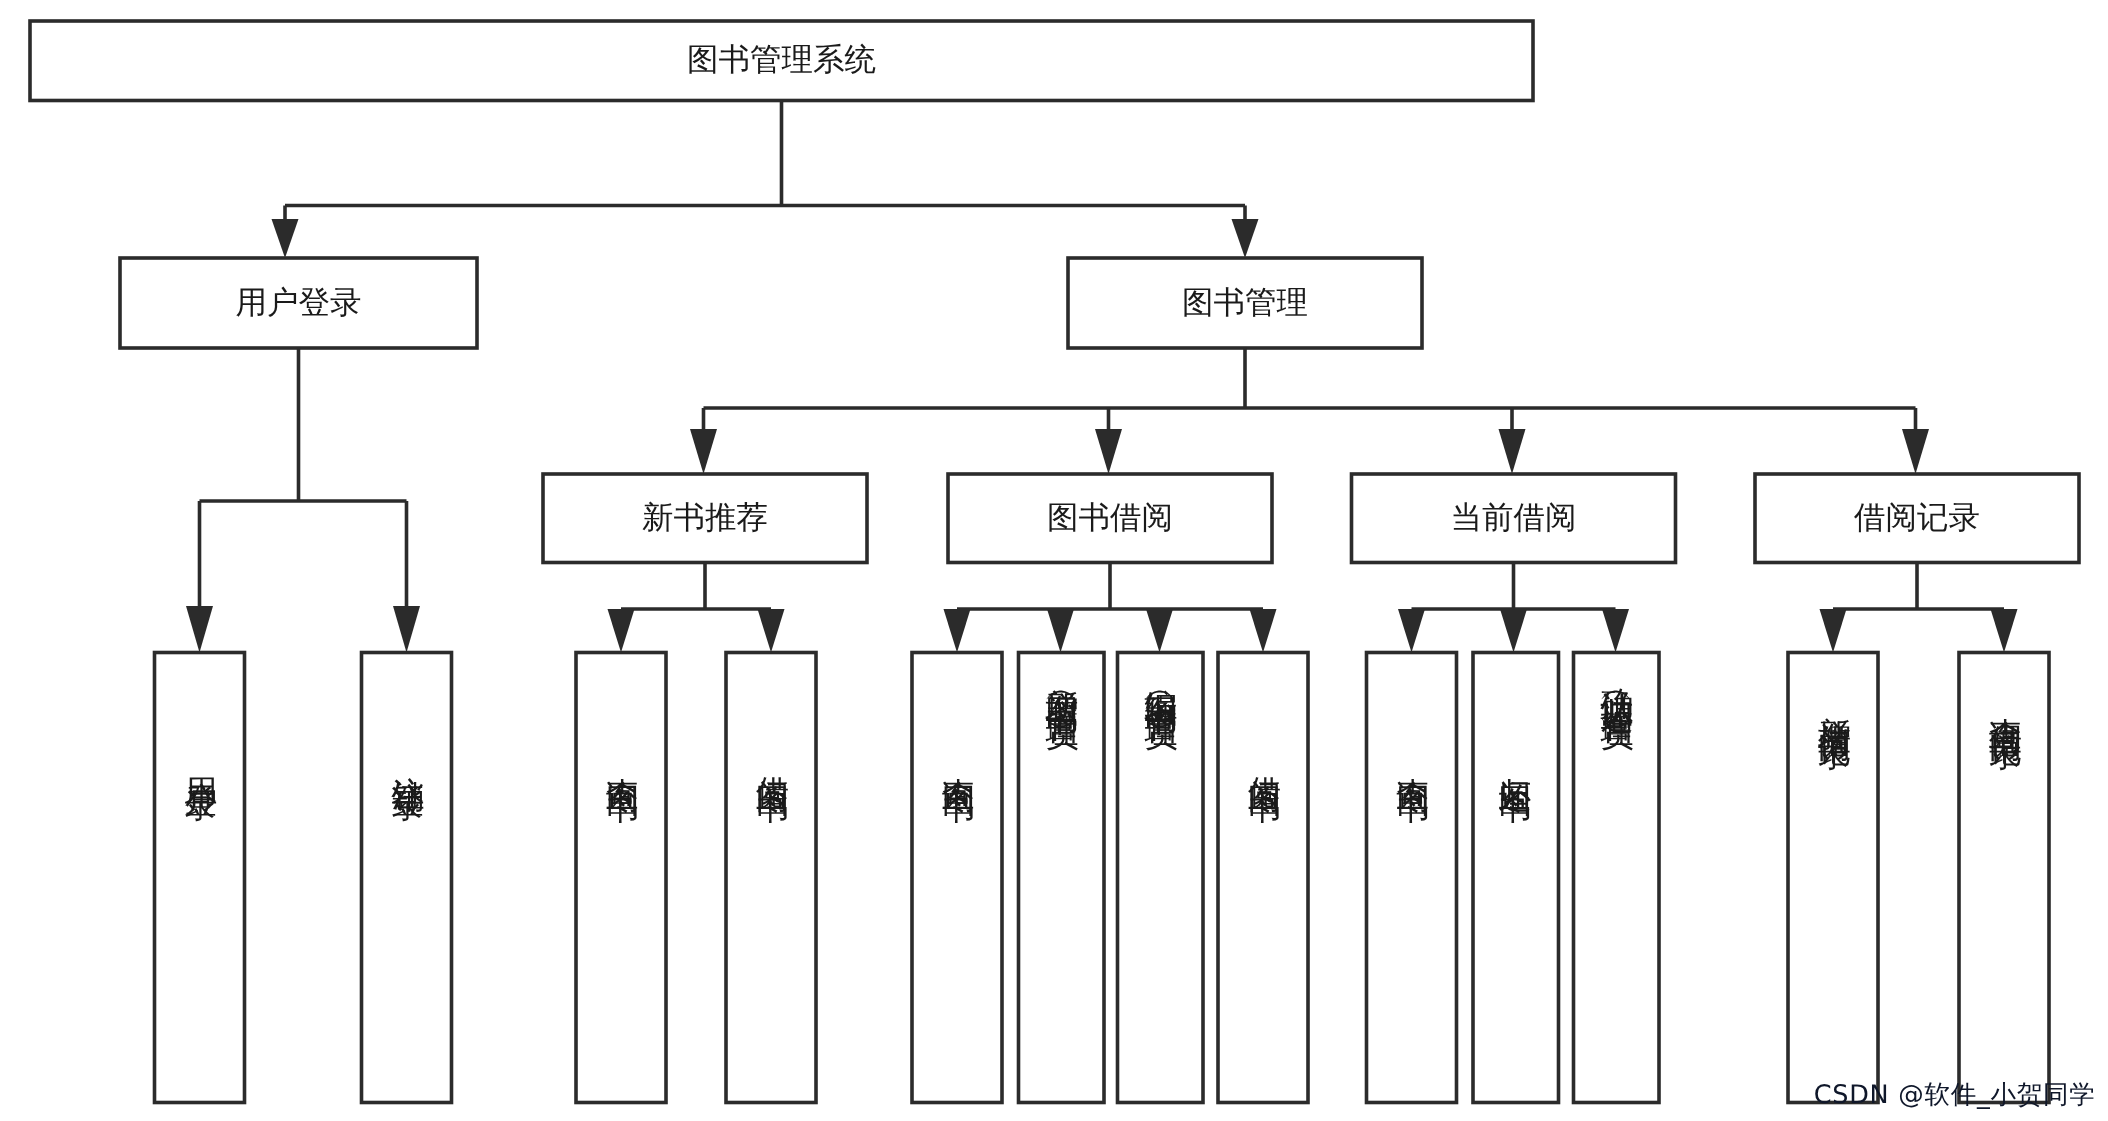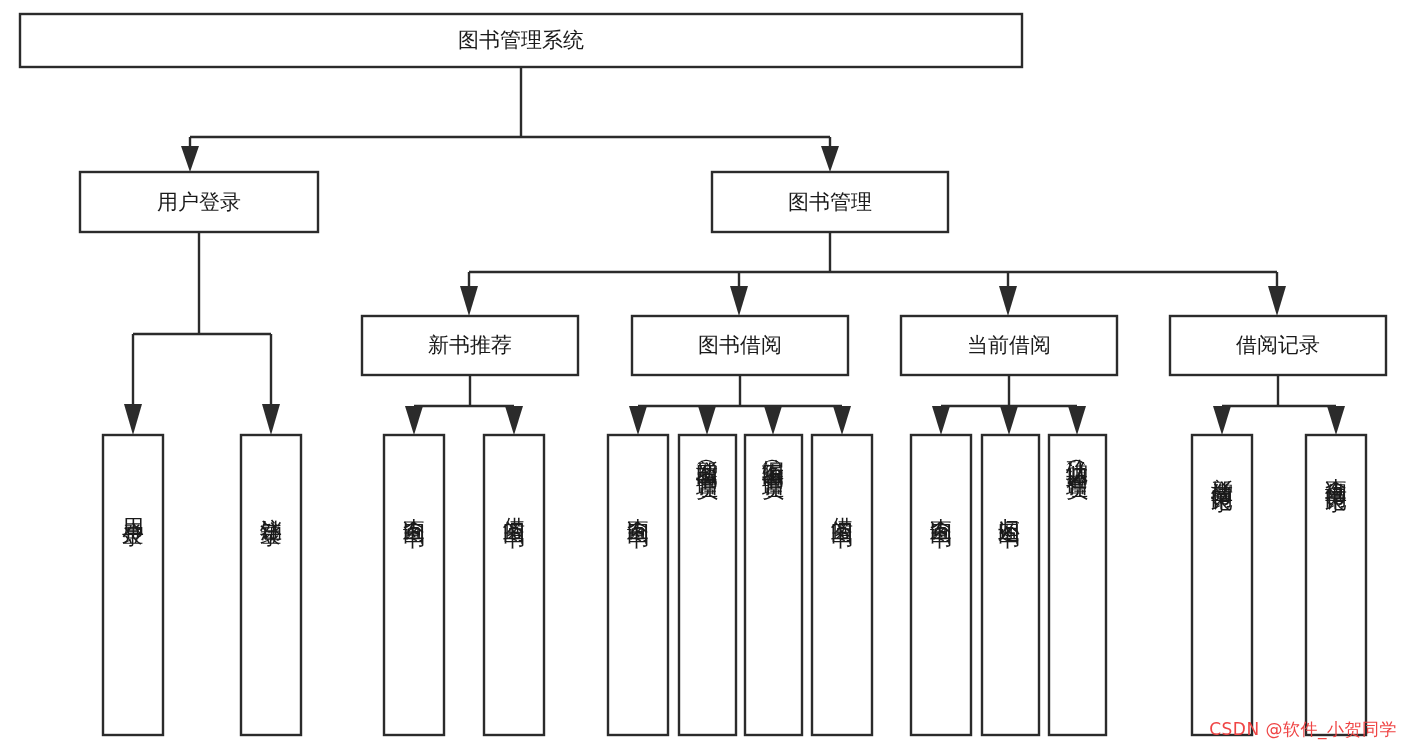--- a/index.html
+++ b/index.html
@@ -65,21 +65,21 @@
     transform: translateX(-50%);
     pointer-events: none;
     user-select: none;
   }
   .watermark {
     position: absolute;
     right: 8px;
     bottom: 6px;
     font-family: "DejaVu Sans", "Liberation Sans", sans-serif;
     font-size: 17px;
-    color: #ef4444;
+    color: #0f172a;
     letter-spacing: 0.5px;
     white-space: nowrap;
     user-select: none;
   }
 </style>
 </head>
 <body>
 
 <div id="diagram-root">
 

